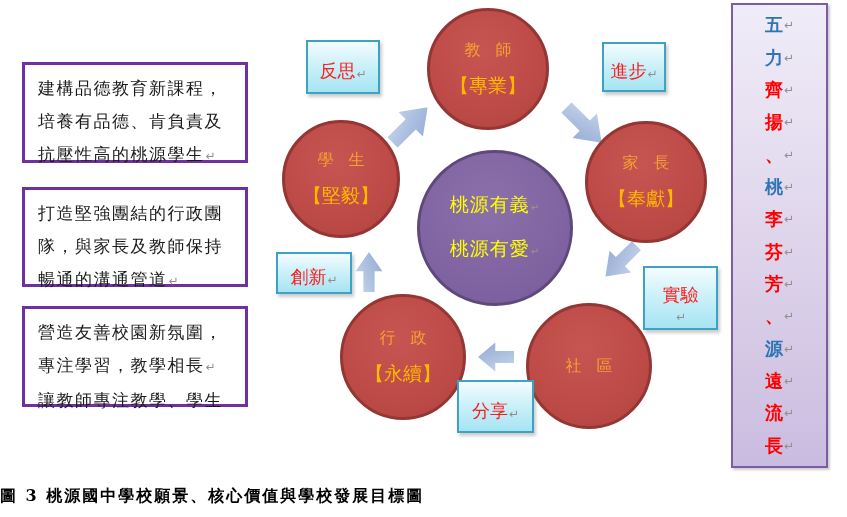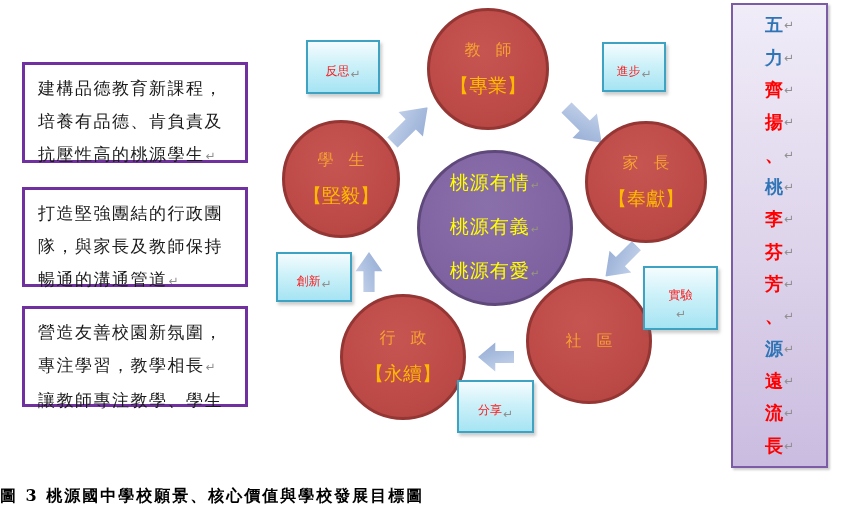--- a/index.html
+++ b/index.html
@@ -35,21 +35,21 @@
   .center-line{font-size:19px;line-height:41px;color:var(--center_text);letter-spacing:1px;white-space:nowrap;}
   .center-line .pmark{font-size:10px;color:#9a9a78;}
   
   .cycle-label{
     position:absolute;
     background:linear-gradient(to bottom,#f4fcfe 0%,#cdf1f9 45%,#a6e4f3 100%);
     border:2px solid var(--label_border);
     box-shadow:2px 3px 3px rgba(110,110,110,0.35);
     display:flex;align-items:center;justify-content:center;
   }
-  .cycle-label .txt{font-size:12px;color:var(--label_text);transform:translateY(4px);white-space:nowrap;}
+  .cycle-label .txt{font-size:18px;color:var(--label_text);transform:translateY(4px);white-space:nowrap;}
   .cycle-label .pmark{transform:translateY(7px);}
   
   .arrow{
     position:absolute;
     background:linear-gradient(160deg,#ccd8ee 0%,var(--arrow_fill) 55%,#92a9d3 100%);
     clip-path:polygon(0 30%,52% 30%,52% 2%,100% 50%,52% 98%,52% 70%,0 70%);
   }
   
   .banner{
     position:absolute;left:731px;top:3px;width:97px;height:465px;
@@ -96,55 +96,54 @@
   <div class="arrow" style="left:349px;top:258px;width:40px;height:28px;transform:rotate(-90deg);"></div>
 
   <div class="node" style="left:427px;top:8px;width:122px;height:122px;">
     <div class="node-name">教 師</div>
     <div class="node-value">【專業】</div>
   </div>
   <div class="node" style="left:585px;top:121px;width:122px;height:122px;">
     <div class="node-name">家 長</div>
     <div class="node-value">【奉獻】</div>
   </div>
-  <div class="node" style="left:526px;top:278px;width:126px;height:126px;">
+  <div class="node" style="left:526px;top:303px;width:126px;height:126px;">
     <div class="node-name">社 區</div>
   </div>
   <div class="node" style="left:282px;top:120px;width:118px;height:118px;">
     <div class="node-name">學 生</div>
     <div class="node-value">【堅毅】</div>
   </div>
   <div class="node" style="left:340px;top:294px;width:126px;height:126px;">
     <div class="node-name">行 政</div>
     <div class="node-value">【永續】</div>
   </div>
 
   <div class="center-node">
-    <div class="center-line"><span>桃源有情</span><span class="pmark">↵</span></div>
     <div class="center-line"><span>桃源有義</span><span class="pmark">↵</span></div>
     <div class="center-line"><span>桃源有愛</span><span class="pmark">↵</span></div>
   </div>
 
   <div class="cycle-label" style="left:306px;top:40px;width:74px;height:54px;">
     <span class="txt">反思</span>
       <span class="pmark">↵</span>
   </div>
   <div class="cycle-label" style="left:602px;top:42px;width:64px;height:50px;">
     <span class="txt">進步</span>
       <span class="pmark">↵</span>
   </div>
   <div class="cycle-label" style="left:643px;top:266px;width:75px;height:64px;flex-direction:column;">
     <span class="txt">實驗</span>
       <span class="pmark">↵</span>
   </div>
   <div class="cycle-label" style="left:457px;top:380px;width:77px;height:53px;">
     <span class="txt">分享</span>
       <span class="pmark">↵</span>
   </div>
-  <div class="cycle-label" style="left:276px;top:252px;width:76px;height:50px;">
+  <div class="cycle-label" style="left:276px;top:252px;width:76px;height:42px;">
     <span class="txt">創新</span>
       <span class="pmark">↵</span>
   </div>
 
   <div class="banner">
     <div class="b-row">
         <span class="b-ch" style="color: rgb(46, 116, 182);">五</span>
         <span class="pmark">↵</span>
       </div>
     <div class="b-row">

